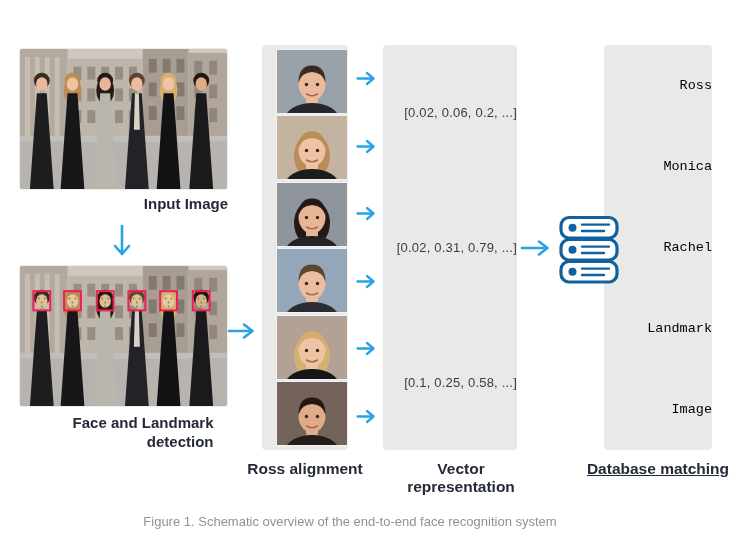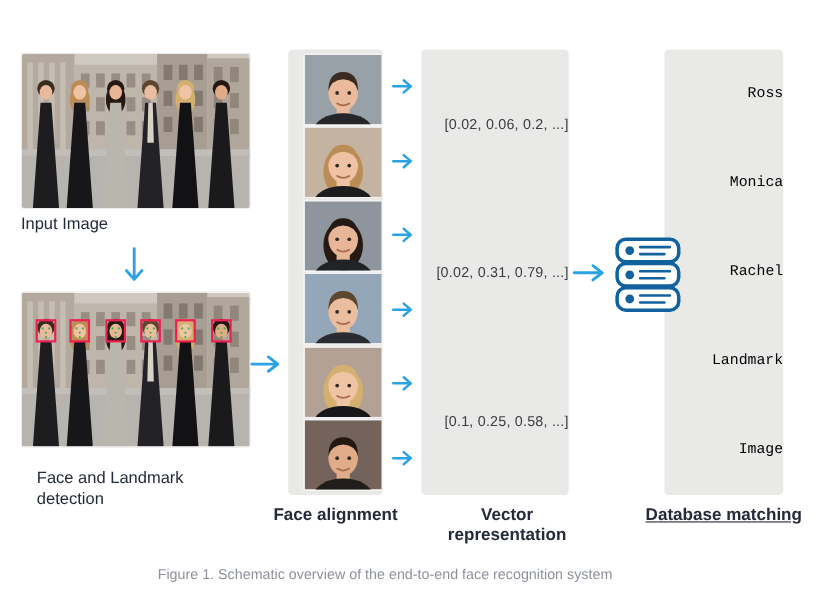--- a/index.html
+++ b/index.html
@@ -8,26 +8,26 @@
     font-family:"Liberation Sans", sans-serif;overflow:hidden;
   }
   .photo{
     position:absolute;left:19px;width:209px;height:142px;
     border-radius:3px;overflow:hidden;border:1px solid #ececec;box-sizing:border-box;
   }
   .photo svg{display:block;width:100%;height:100%;}
   #photo-input{top:48px;}
   #photo-detect{top:265px;}
   .stage-label{
-    position:absolute;left:19px;width:209px;text-align:left;
-    font-weight:normal;font-size:15px;color:var(--heading);line-height:1.25;
+    position:absolute;left:19px;width:209px;text-align:right;
+    font-weight:bold;font-size:15px;color:var(--heading);line-height:1.25;
   }
   #label-input{top:195px;}
   #label-detect{top:410px;}
-  #label-detect .wrap{width:180px;margin:16px auto;}
+  #label-detect .wrap{width:180px;margin:4px auto;}
   .arrow-svg{position:absolute;color:var(--arrow);}
   .arrow-svg svg{display:block;}
   #arrow-down{left:111px;top:224px;}
   #arrow-to-align{left:227px;top:322px;}
   #arrow-to-db{left:520px;top:239px;}
   .panel{
     position:absolute;top:45px;height:405px;background:var(--panel);
     border-radius:4px;display:flex;flex-direction:column;box-sizing:border-box;
   }
   #panel-faces{left:262px;width:86px;padding:3px 0;}
@@ -400,18 +400,18 @@
         <span class="name-text">Rachel</span>
       </div>
       <div class="cell">
         <span class="name-text">Landmark</span>
       </div>
       <div class="cell">
         <span class="name-text">Image</span>
       </div>
     </div>
 
-  <div class="col-heading" id="heading-align">Face alignment</div>
+  <div class="col-heading" id="heading-align">Ross alignment</div>
   <div class="col-heading" id="heading-vector">Vector representation</div>
   <div class="col-heading" id="heading-db">Database matching</div>
 
   <div class="caption">Figure 1. Schematic overview of the end-to-end face recognition system</div>
 </div>
 
 </body></html>

